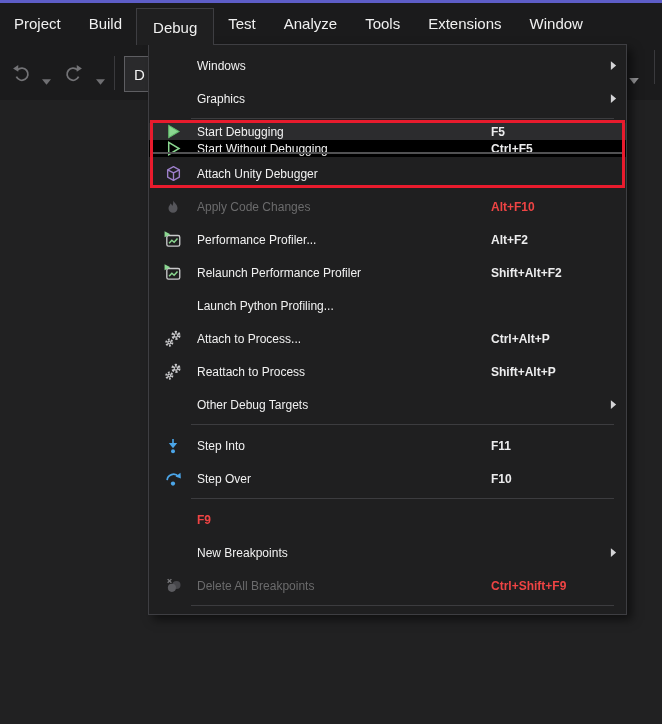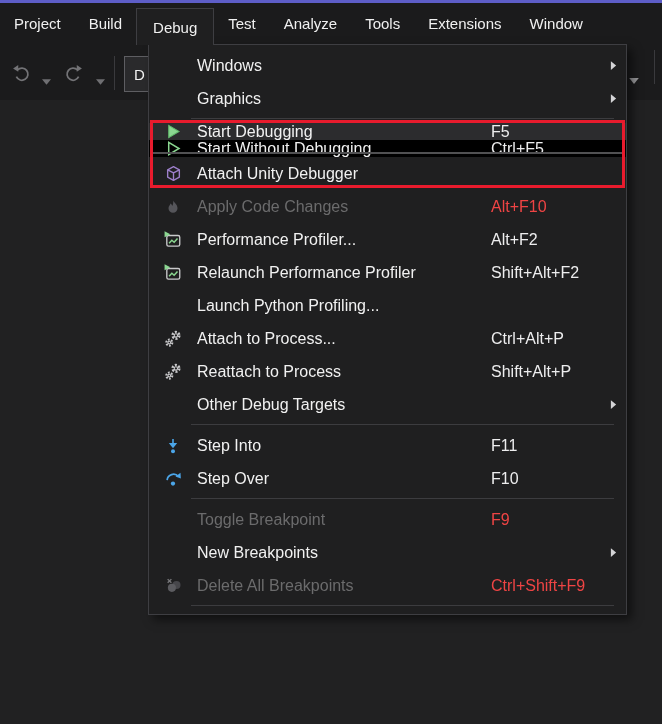--- a/index.html
+++ b/index.html
@@ -13,28 +13,28 @@
   .mb-item { display:flex; align-items:center; padding:0 14px; color:#f0f0f0; font-size:15px; cursor:default; }
   .mb-item.active { background:#1f1f20; border:1px solid #3e3e42; border-bottom:none; margin-top:5px; margin-bottom:-1px; z-index:30; padding:12px 16px; }
 
   
   .tb-abs { position:absolute; }
   .tb-sep { width:1px; background:#3a3a3d; }
   .config-box { position:absolute; left:124px; top:56px; width:34px; height:36px; background:#2a2a2c; border:1px solid #5e5e62; color:#f2f2f2; font-size:15px; display:flex; align-items:center; padding-left:9px; z-index:5; }
 
   
   .menu-panel { position:absolute; top:44px; left:148px; width:479px; background:#1f1f20; border:1px solid #3e3e42; box-shadow:5px 5px 9px rgba(0,0,0,.5); z-index:10; padding:4px 0; }
-  .menu-row { display:flex; align-items:center; height:33px; color:#f1f1f1; font-size:16px; cursor:default; }
+  .menu-row { display:flex; align-items:center; height:33px; color:#f1f1f1; font-size:12px; cursor:default; }
   .menu-row.h31 { height:17px; }
   .menu-row.bg1 { background:#2c2c2e; }
   .menu-row.bg2 { background:#000000; }
   .menu-row.disabled { color:#6b6b6c; }
   .mi-icon { width:48px; display:flex; justify-content:center; align-items:center; flex:none; }
   .mi-label { width:294px; flex:none; white-space:nowrap; overflow:hidden; }
-  .mi-shortcut { flex:1; text-align:left; color:#ededee; }
+  .mi-shortcut { flex:1; text-align:left; color:#ededee;font-weight:bold; }
   .menu-row.disabled .mi-shortcut { color:#ef4444; }
   .mi-arrow { width:26px; flex:none; display:flex; justify-content:center; align-items:center; }
   .menu-sep { border-top:1px solid #3c3c3f; margin:3px 12px 4px 42px; }
 
   
   .annotation-box { position:absolute; left:150px; top:120px; width:475px; height:68px; border:3px solid #e81b2d; z-index:50; pointer-events:none; }
   .annotation-divider { position:absolute; left:153px; top:152px; width:469px; height:2px; background:#515153; z-index:51; pointer-events:none; }
 </style>
 </head>
 <body>
@@ -245,21 +245,20 @@
             <circle cx="7.5" cy="12.8" r="2" fill="#4ba5e8"></circle>
           </svg>
         </span>
     <span class="mi-label">Step Over</span>
     <span class="mi-shortcut">F10</span>
     <span class="mi-arrow"></span>
   </div>
       <div class="menu-sep"></div>
       <div class="menu-row disabled">
     <span class="mi-icon"></span>
-    <span class="mi-label">Toggle Breakpoint</span>
     <span class="mi-shortcut">F9</span>
     <span class="mi-arrow"></span>
   </div>
       <div class="menu-row">
     <span class="mi-icon"></span>
     <span class="mi-label">New Breakpoints</span>
     <span class="mi-shortcut"></span>
     <span class="mi-arrow">
           <svg width="7" height="11" viewBox="0 0 8 12">
             <path d="M1 1 L7 6 L1 11 Z" fill="#d4d4d6"></path>

